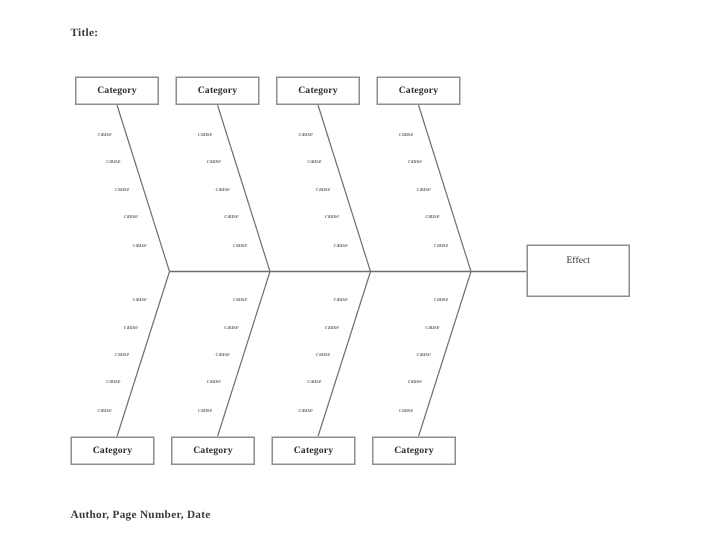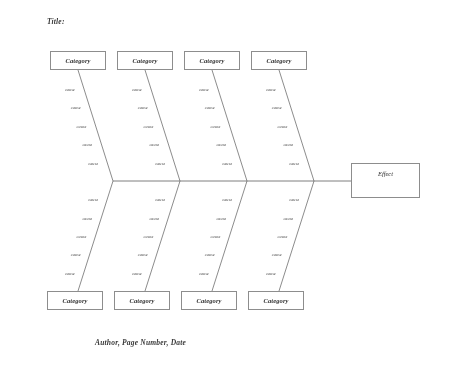--- a/index.html
+++ b/index.html
@@ -14,21 +14,20 @@
     overflow: hidden;
     font-family: "Liberation Serif", serif;
     color: #3b3b3b;
   }
 
   .canvas {
     position: absolute;
     inset: 0;
     width: 474px;
     height: 366px;
-    font-style: italic;
   }
 
   .doc-title {
     position: absolute;
     left: 47px;
     top: 17px;
     font-size: 7.5px;
     font-weight: bold;
     color: #3a3a3a;
     letter-spacing: 0.2px;
@@ -37,21 +36,20 @@
 
   .doc-footer {
     position: absolute;
     left: 47px;
     top: 338px;
     font-size: 7.5px;
     font-weight: bold;
     color: #3a3a3a;
     letter-spacing: 0.2px;
     white-space: nowrap;
-    margin-left: 48px;
   }
 
   .cat-box {
     position: absolute;
     box-sizing: border-box;
     border: 1px solid #8d8d8d;
     background: #ffffff;
     display: flex;
     align-items: center;
     justify-content: center;

